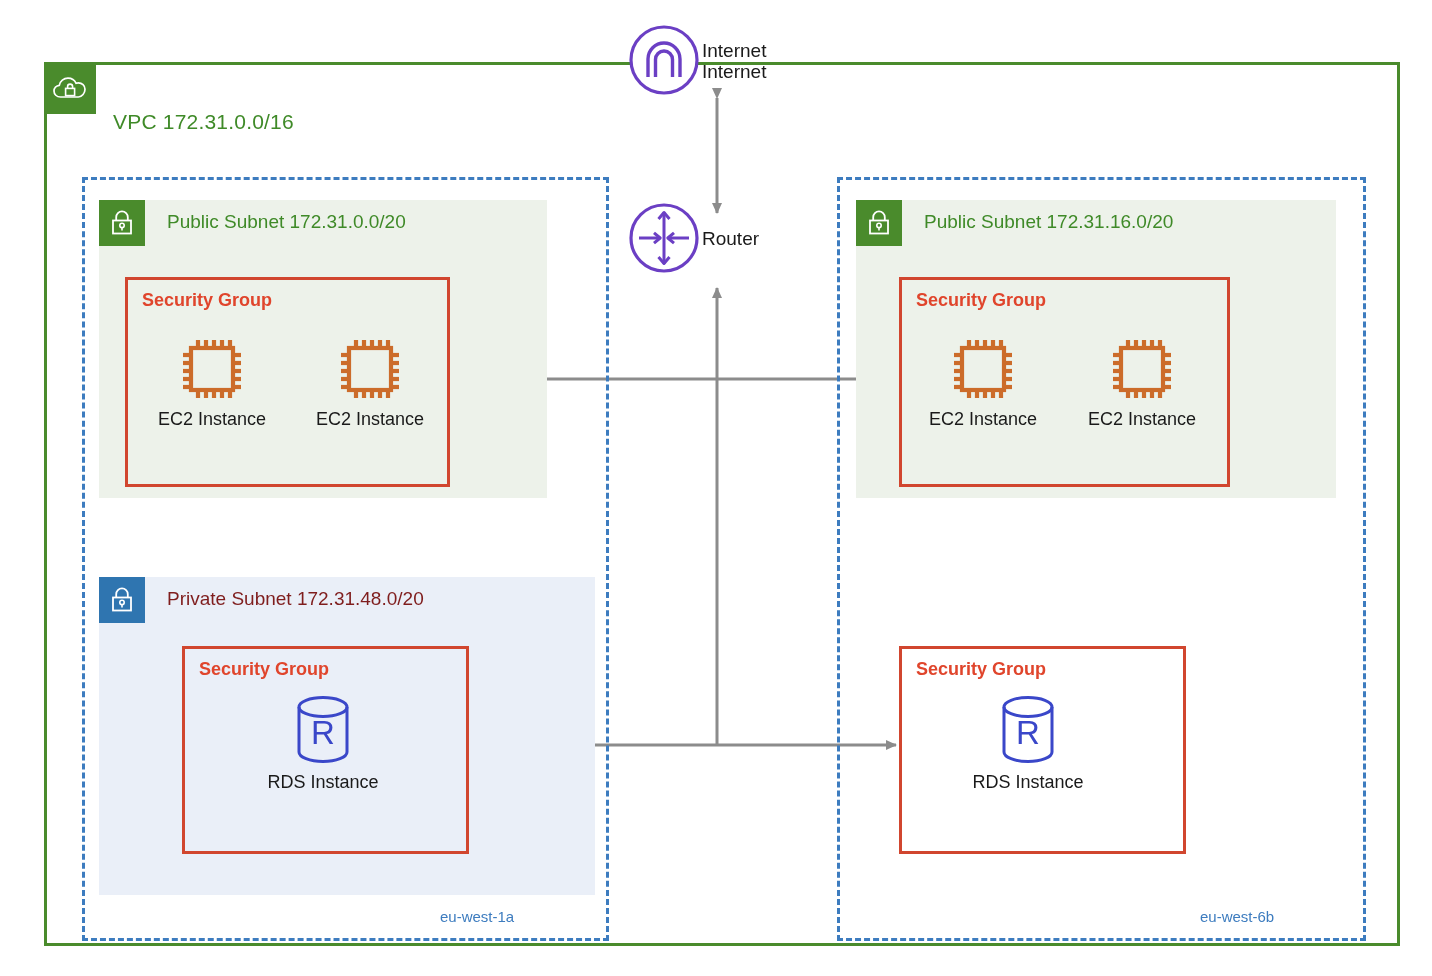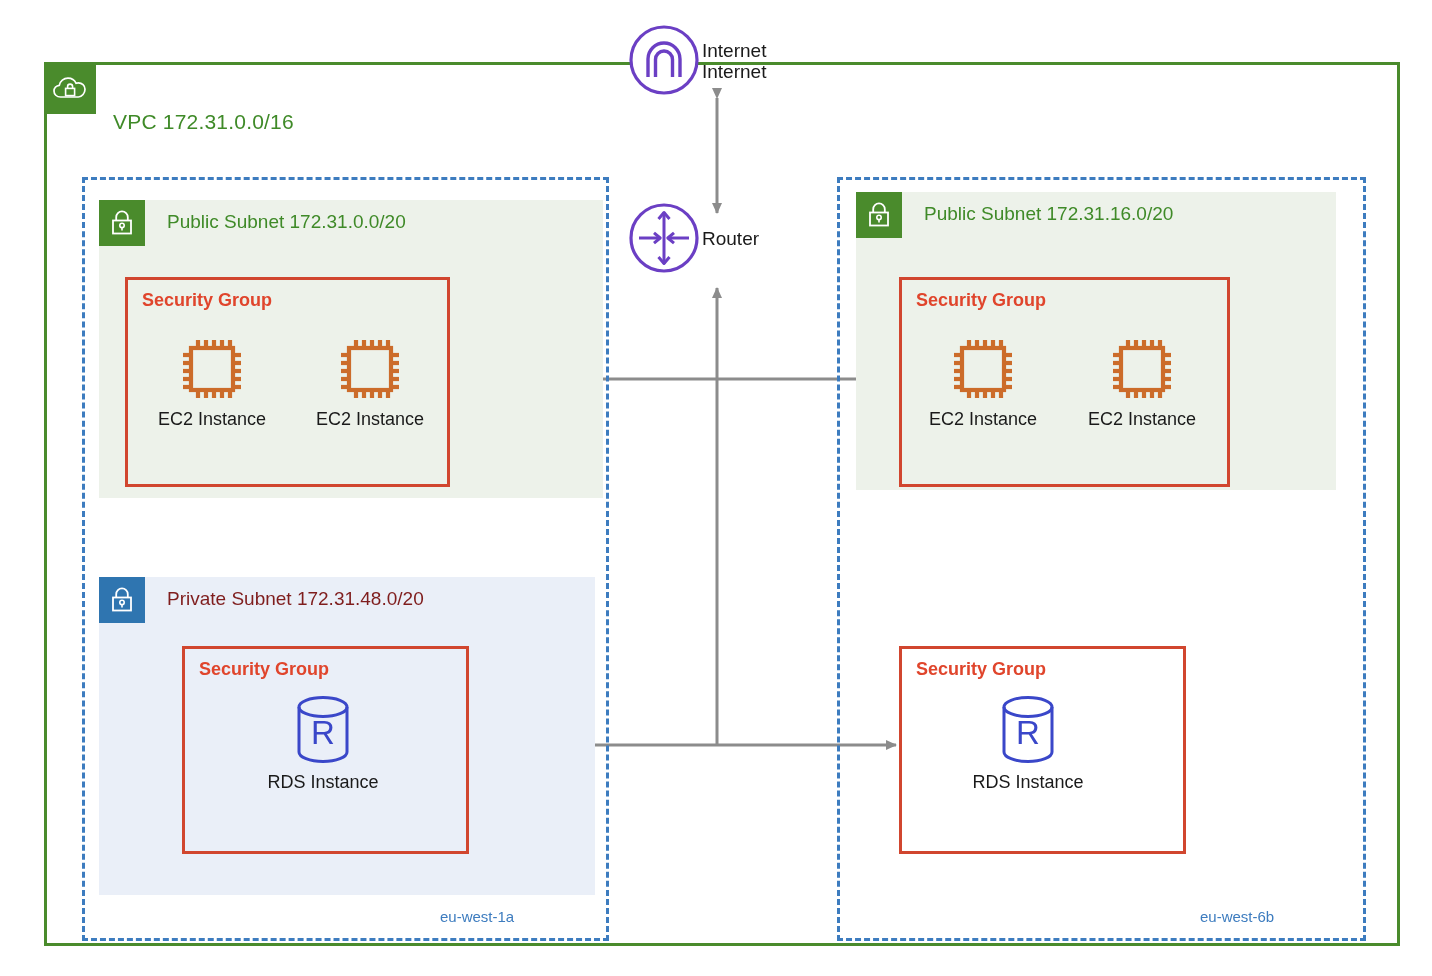--- a/index.html
+++ b/index.html
@@ -88,22 +88,22 @@
   .subnet-title {
     position: absolute;
     left: 68px;
     top: 11px;
     font-size: 19px;
     white-space: nowrap;
   }
   .subnet.public  .subnet-title { color: #3f8a28; }
   .subnet.private .subnet-title { color: #7f1d1d; }
 
-  .pub-a  { left: 99px;  top: 200px; width: 504px; height: 298px; }
-  .pub-b  { left: 856px; top: 192px; width: 480px; height: 298px; }
+  .pub-a  { left: 99px;  top: 200px; width: 448px; height: 298px; }
+  .pub-b  { left: 856px; top: 200px; width: 480px; height: 298px; }
   .priv-a { left: 99px;  top: 577px; width: 496px; height: 318px; }
   .priv-b { left: 856px; top: 577px; width: 496px; height: 318px; }
 
   
   .sg {
     position: absolute;
     border: 3px solid #d1462f;
     background: transparent;
   }
   .sg-title {

